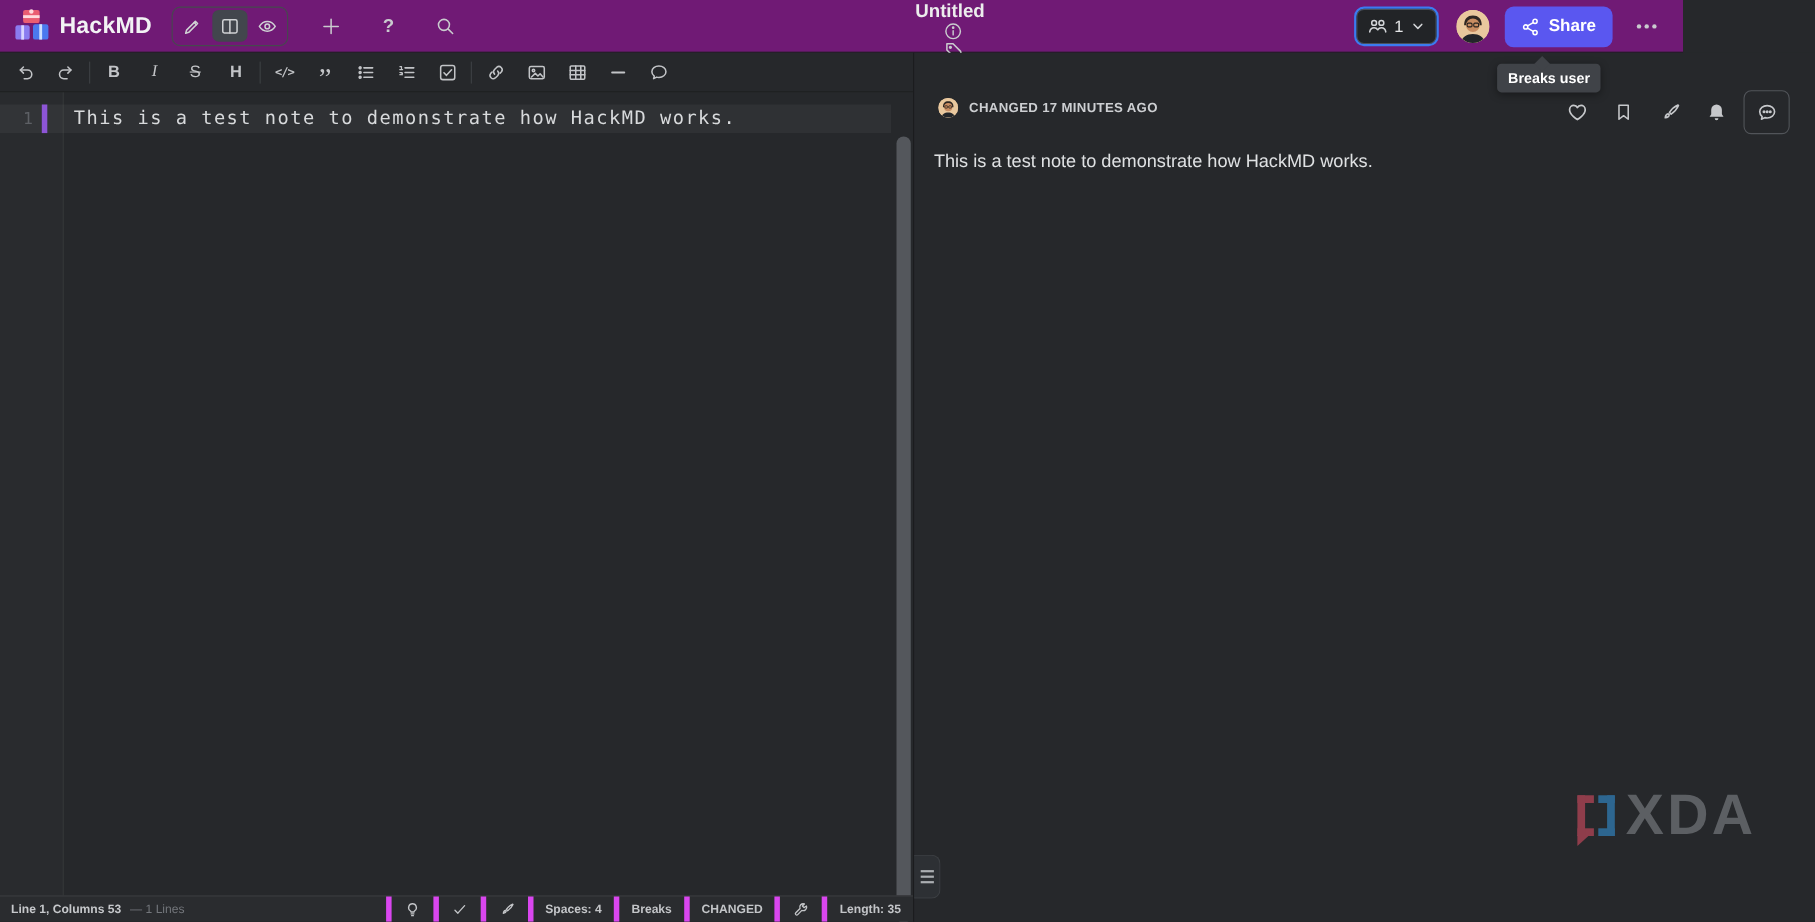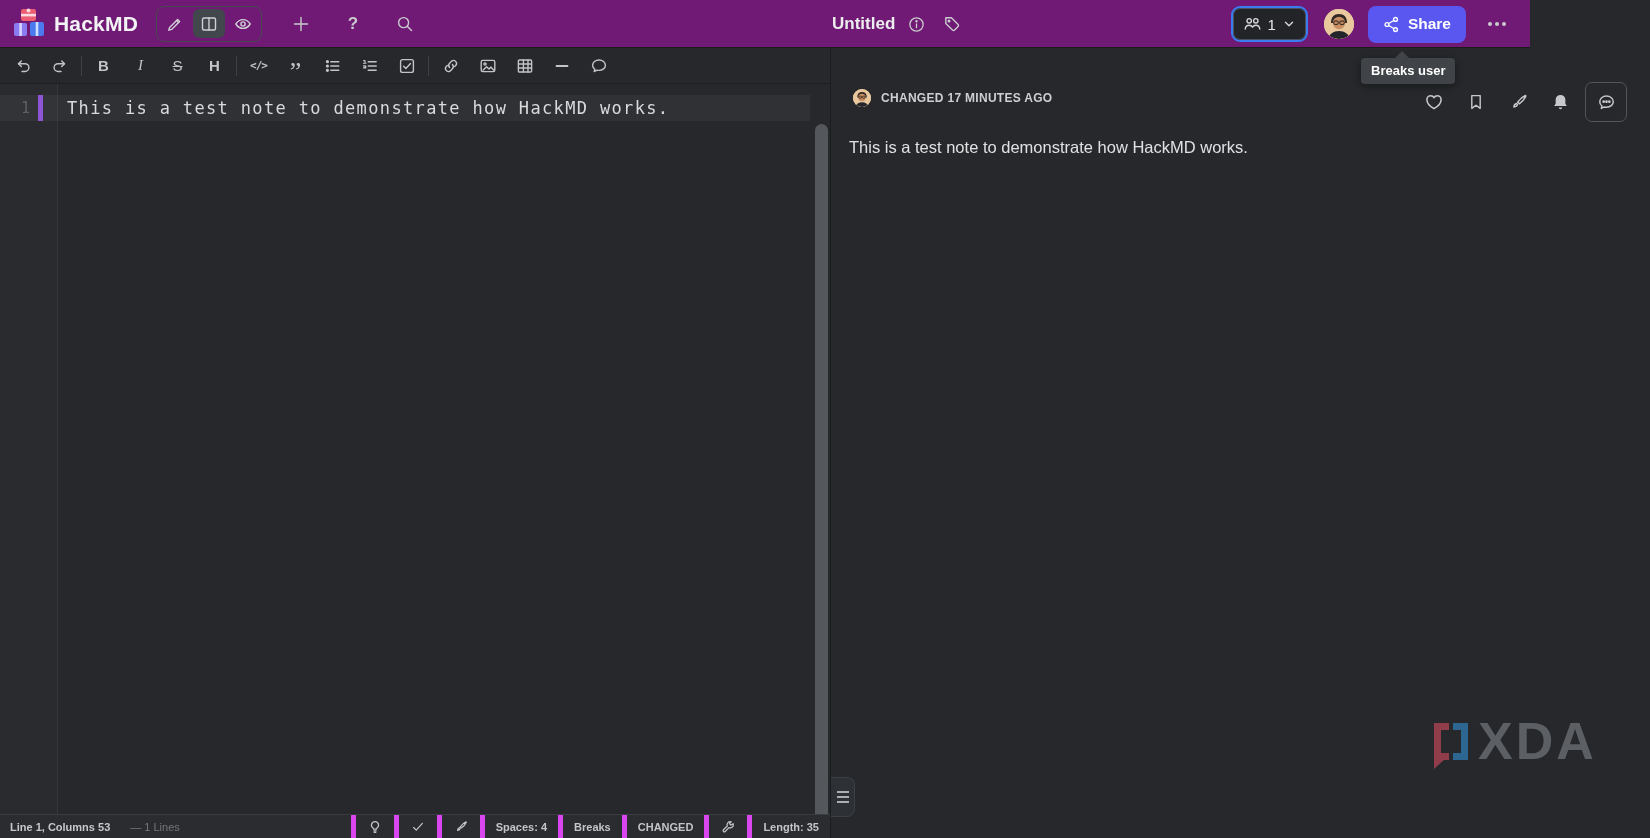--- a/index.html
+++ b/index.html
@@ -30,21 +30,21 @@
   }
   .mode-btn.active { background:#42464d; }
   .tb-iconbtn {
     width:34px; height:34px; display:flex; align-items:center; justify-content:center;
     color:#c9cbce; cursor:pointer; border-radius:6px;
   }
   .tb-iconbtn.plus { margin-left:22px; }
   .tb-iconbtn.help { margin-left:18px; font-size:17px; font-weight:bold; color:#c9cbce; }
   .tb-iconbtn.search { margin-left:18px; }
 
-  .title-group { position:absolute; left:832px; top:0; height:48px; display:flex; align-items:center; }
+  .title-group { position:absolute; left:832px; top:0; height:48px; display:flex; align-items:center;flex-direction:column; }
   .note-title { font-size:17px; font-weight:bold; color:#eceded; }
   .title-group .tb-iconbtn { width:30px; height:30px; margin-left:6px; }
 
   .topbar-right { position:absolute; right:16px; top:0; height:48px; display:flex; align-items:center; }
   .online-btn {
     height:36px; padding:0 10px; display:flex; align-items:center; gap:6px;
     background:#222427; border:2px solid #3b7bf0; border-radius:9px;
     box-shadow:0 0 0 1px rgba(190,215,255,.25) inset; color:#d3d5d8; cursor:pointer;
   }
   .online-count { font-size:15px; color:#e4e5e7; }
@@ -93,21 +93,21 @@
     font-family:"DejaVu Sans Mono",monospace; font-size:17px; letter-spacing:1.35px; color:#d8dadc;
     white-space:pre;
   }
   .v-scrollbar { position:absolute; left:815px; top:40px; width:13px; height:715px; background:#54575c; border-radius:7px; cursor:pointer; }
 
   .statusbar {
     position:absolute; left:0; top:766px; width:830px; height:24px;
     background:#2a2c2f; border-top:1px solid #3a3d40;
     display:flex; align-items:stretch; font-size:11px; color:#c3c5c8;
   }
-  .sb-left { display:flex; align-items:center; padding-left:10px; gap:20px; }
+  .sb-left { display:flex; align-items:center; padding-left:10px; gap:8px; }
   .sb-pos { color:#c6c8cb; font-weight:bold; }
   .sb-lines { color:#73767b; }
   .sb-spacer { flex:1; }
   .sb-seg {
     display:flex; align-items:center; justify-content:center;
     border-left:5px solid #d946ef; padding:0 11px; color:#c3c5c8; cursor:pointer; font-weight:bold;
   }
   .sb-seg.iconseg { padding:0 12px; }
 
   

